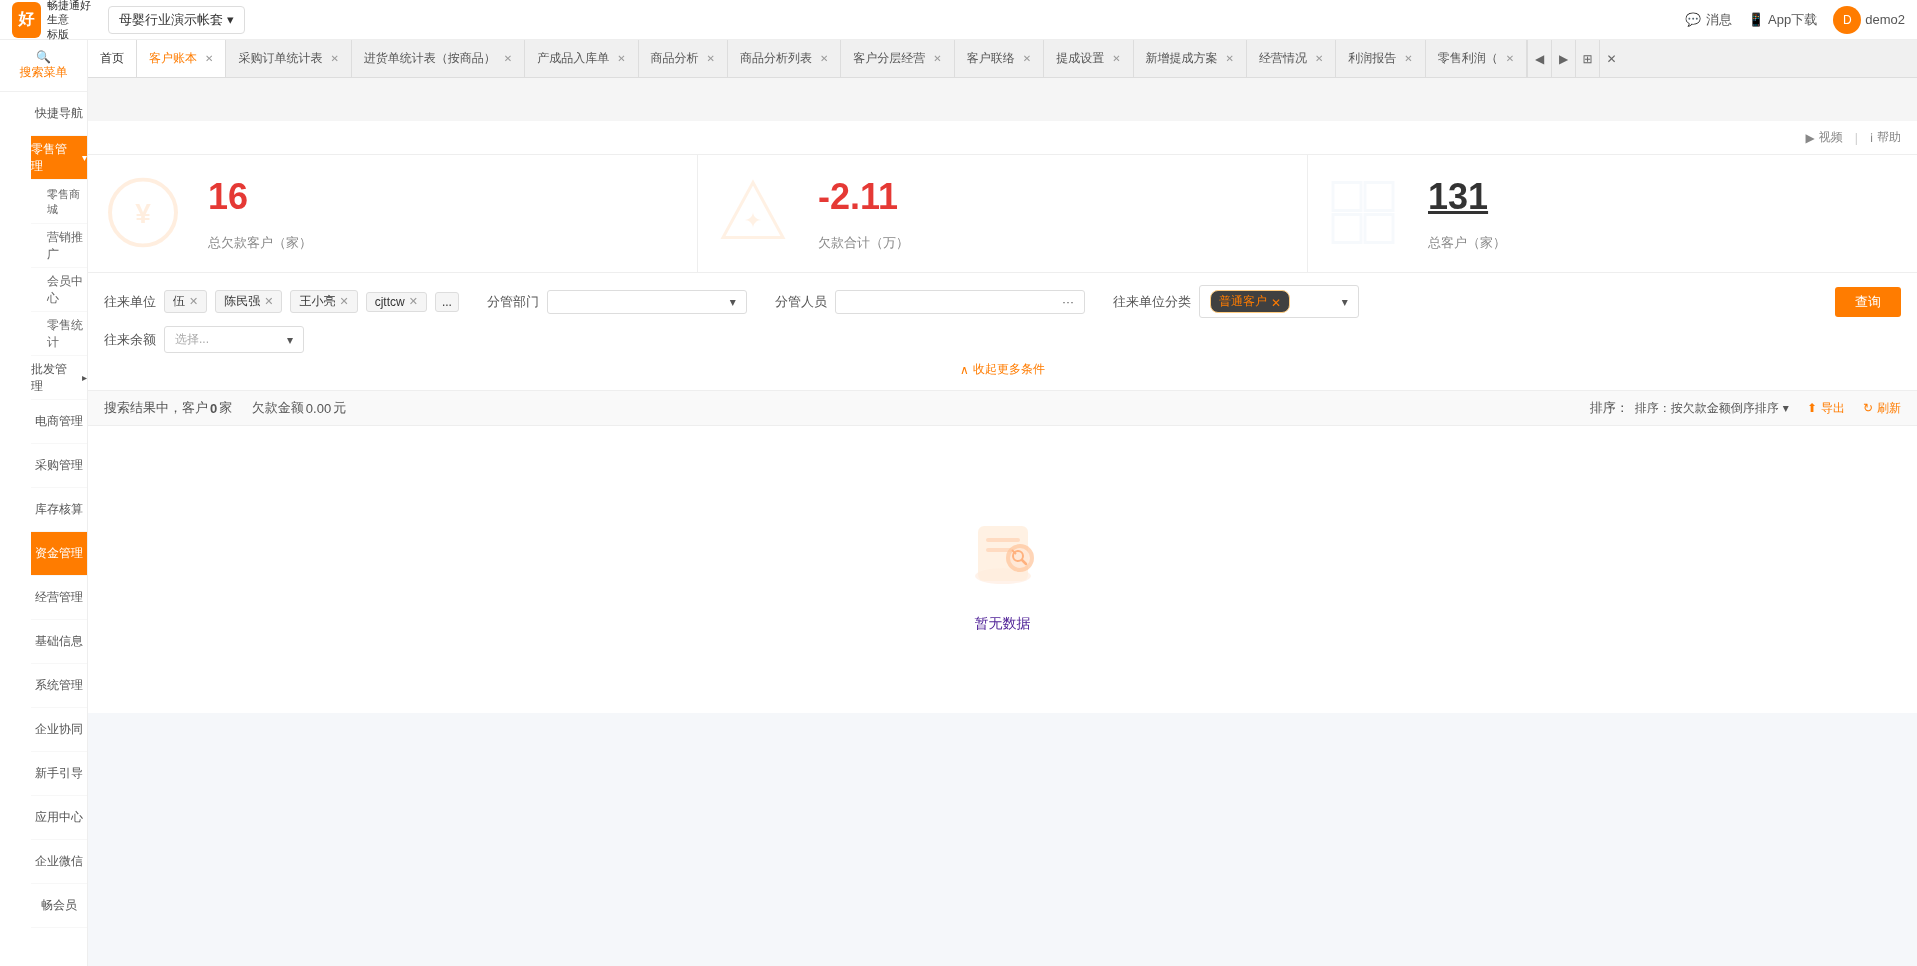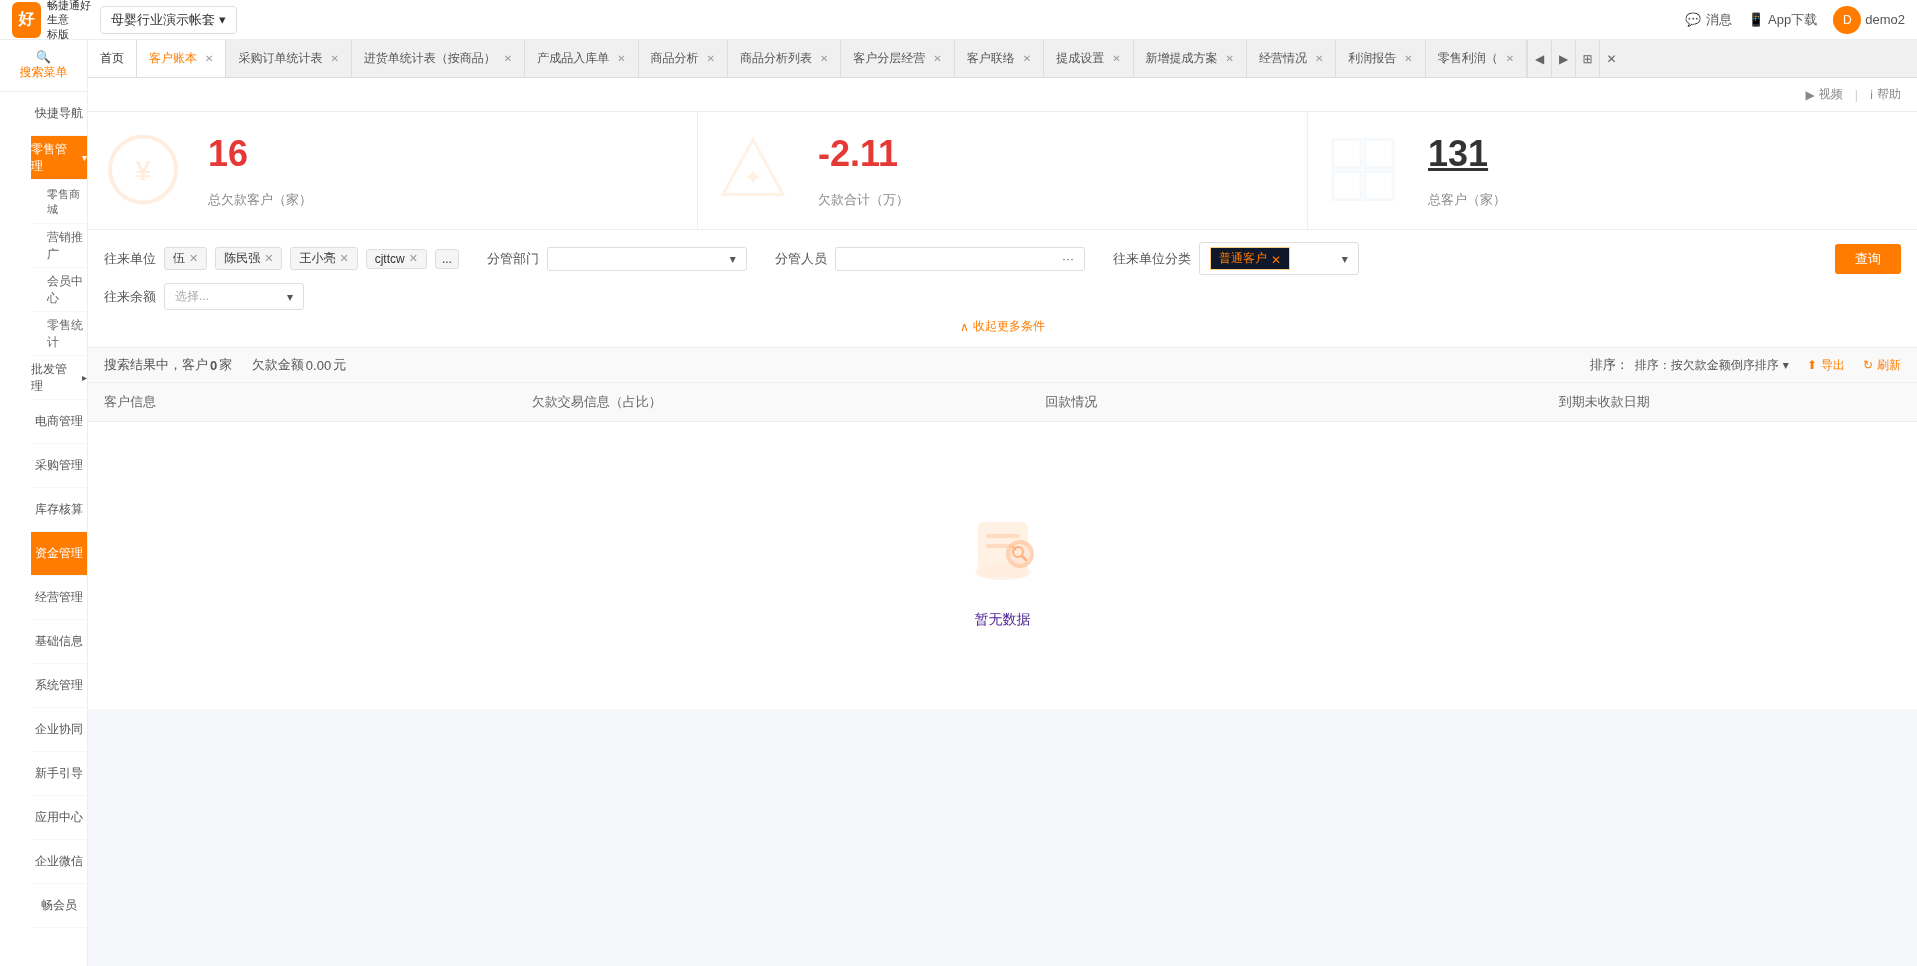--- a/index.html
+++ b/index.html
@@ -3,29 +3,29 @@
   <meta charset="utf-8">
   <style>
     * { box-sizing: border-box; margin: 0; padding: 0; }
     body { font-family: 'Microsoft YaHei', sans-serif; font-size: 13px; background: #f5f5f5; overflow: hidden; }
 
     
     .app-wrapper { display: flex; flex-direction: column; height: 966px; width: 1917px; }
     .top-bar { height: 40px; background: #fff; display: flex; align-items: center; padding: 0 12px; border-bottom: 1px solid #eee; flex-shrink: 0; }
     .main-area { display: flex; flex: 1; overflow: hidden; }
     .sidebar { width: 88px; background: #fff; border-right: 1px solid #eee; flex-shrink: 0; display: flex; flex-direction: column; }
-    .content-area { flex: 1; display: flex; flex-direction: column; overflow: hidden; }
+    .content-area { flex: 1; display: flex; flex-direction: column; overflow: hidden; gap: 43px; }
     .tab-bar { height: 38px; background: #f0f0f0; display: flex; align-items: center; border-bottom: 1px solid #ddd; flex-shrink: 0; overflow: hidden; }
     .main-content { flex: 1; overflow-y: auto; background: #f5f7fa; }
 
     
     .top-bar-logo { display: flex; align-items: center; gap: 6px; width: 88px; flex-shrink: 0; }
     .logo-icon { width: 36px; height: 36px; background: #ff7c00; border-radius: 6px; display: flex; align-items: center; justify-content: center; color: white; font-size: 16px; font-weight: bold; }
     .logo-text { font-size: 11px; color: #333; line-height: 1.3; }
-    .top-bar-selector { display: flex; align-items: center; gap: 4px; padding: 4px 10px; border: 1px solid #ddd; border-radius: 4px; cursor: pointer; font-size: 13px; color: #333; }
+    .top-bar-selector { display: flex; align-items: center; gap: 4px; padding: 4px 10px; border: 1px solid #ddd; border-radius: 4px; cursor: pointer; margin-left: 8px; font-size: 13px; color: #333; }
     .top-bar-right { margin-left: auto; display: flex; align-items: center; gap: 16px; color: #555; font-size: 13px; }
     .top-bar-right-item { display: flex; align-items: center; gap: 4px; cursor: pointer; }
     .avatar { width: 28px; height: 28px; border-radius: 50%; background: #ff7c00; display: flex; align-items: center; justify-content: center; color: white; font-size: 12px; }
 
     
     .sidebar-search { padding: 10px 8px; font-size: 12px; color: #ff7c00; text-align: center; cursor: pointer; border-bottom: 1px solid #f0f0f0; }
     .sidebar-nav-item { display: flex; align-items: center; justify-content: center; height: 44px; font-size: 12px; color: #555; cursor: pointer; position: relative; border-bottom: 1px solid #f7f7f7; margin-left: 31px; }
     .sidebar-nav-item.active { background: #ff7c00; color: white; }
 
     
@@ -45,21 +45,21 @@
     .stat-label { font-size: 13px; color: #888; margin-top: 16px; }
 
     
     .filter-area { background: white; padding: 12px 16px; border-bottom: 1px solid #eee; }
     .filter-row { display: flex; align-items: center; gap: 8px; margin-bottom: 8px; flex-wrap: wrap; }
     .filter-label { font-size: 13px; color: #555; white-space: nowrap; }
     .filter-tag { display: inline-flex; align-items: center; gap: 4px; padding: 2px 8px; background: #f5f5f5; border: 1px solid #ddd; border-radius: 3px; font-size: 12px; color: #333; }
     .filter-tag .tag-close { cursor: pointer; color: #999; font-size: 11px; }
     .filter-select { display: flex; align-items: center; gap: 4px; padding: 4px 10px; border: 1px solid #ddd; border-radius: 3px; font-size: 12px; color: #555; min-width: 180px; cursor: pointer; background: white; }
     .more-tag { display: inline-flex; align-items: center; padding: 2px 6px; background: #f5f5f5; border: 1px solid #ddd; border-radius: 3px; font-size: 12px; color: #333; cursor: pointer; }
-    .customer-type-tag { display: inline-flex; align-items: flex-end; gap: 4px; padding: 2px 8px; background: #0f172a; border: 1px solid #ffcc80; border-radius: 0; font-size: 12px; color: #ff7c00; }
+    .customer-type-tag { display: inline-flex; align-items: flex-end; gap: 4px; padding: 2px 8px; background: #404040; border: 1px solid #ffcc80; border-radius: 8px; font-size: 12px; color: #ff7c00; }
     .collapse-btn { display: flex; align-items: center; gap: 4px; color: #ff7c00; font-size: 12px; cursor: pointer; margin: 0 auto; }
     .query-btn { background: #ff7c00; color: white; border: none; padding: 6px 20px; border-radius: 3px; font-size: 13px; cursor: pointer; margin-left: auto; }
 
     
     .result-bar { display: flex; align-items: center; padding: 8px 16px; background: #f9f9f9; border-bottom: 1px solid #eee; font-size: 13px; color: #555; }
     .result-bar .sort-label { margin-left: auto; display: flex; align-items: center; gap: 6px; }
     .sort-select { display: flex; align-items: center; gap: 4px; font-size: 12px; color: #555; cursor: pointer; }
     .action-btn { display: flex; align-items: center; gap: 4px; font-size: 12px; color: #ff7c00; cursor: pointer; margin-left: 12px; }
 
     
@@ -380,26 +380,20 @@
               <span>导出</span>
             </div>
             <div class="action-btn">
               <span>↻</span>
               <span>刷新</span>
             </div>
           </div>
         </div>
 
         <div class="data-table">
-          <div class="table-header">
-            <div class="col-customer">客户信息</div>
-            <div class="col-debt">欠款交易信息（占比）</div>
-            <div class="col-repay">回款情况</div>
-            <div class="col-date">到期未收款日期</div>
-          </div>
 
           <div class="empty-state">
             <div style="margin-bottom:16px; opacity:0.5;">
               <svg width="90" height="90" viewBox="0 0 90 90">
 
                 <ellipse cx="45" cy="70" rx="28" ry="8" fill="#ffccaa" opacity="0.5"></ellipse>
                 <rect x="20" y="20" width="50" height="55" rx="6" fill="#ffddbb" opacity="0.8"></rect>
                 <rect x="28" y="32" width="34" height="4" rx="2" fill="#ff9955" opacity="0.6"></rect>
                 <rect x="28" y="42" width="26" height="4" rx="2" fill="#ff9955" opacity="0.6"></rect>
                 <circle cx="62" cy="52" r="14" fill="#ff8833" opacity="0.7"></circle>

